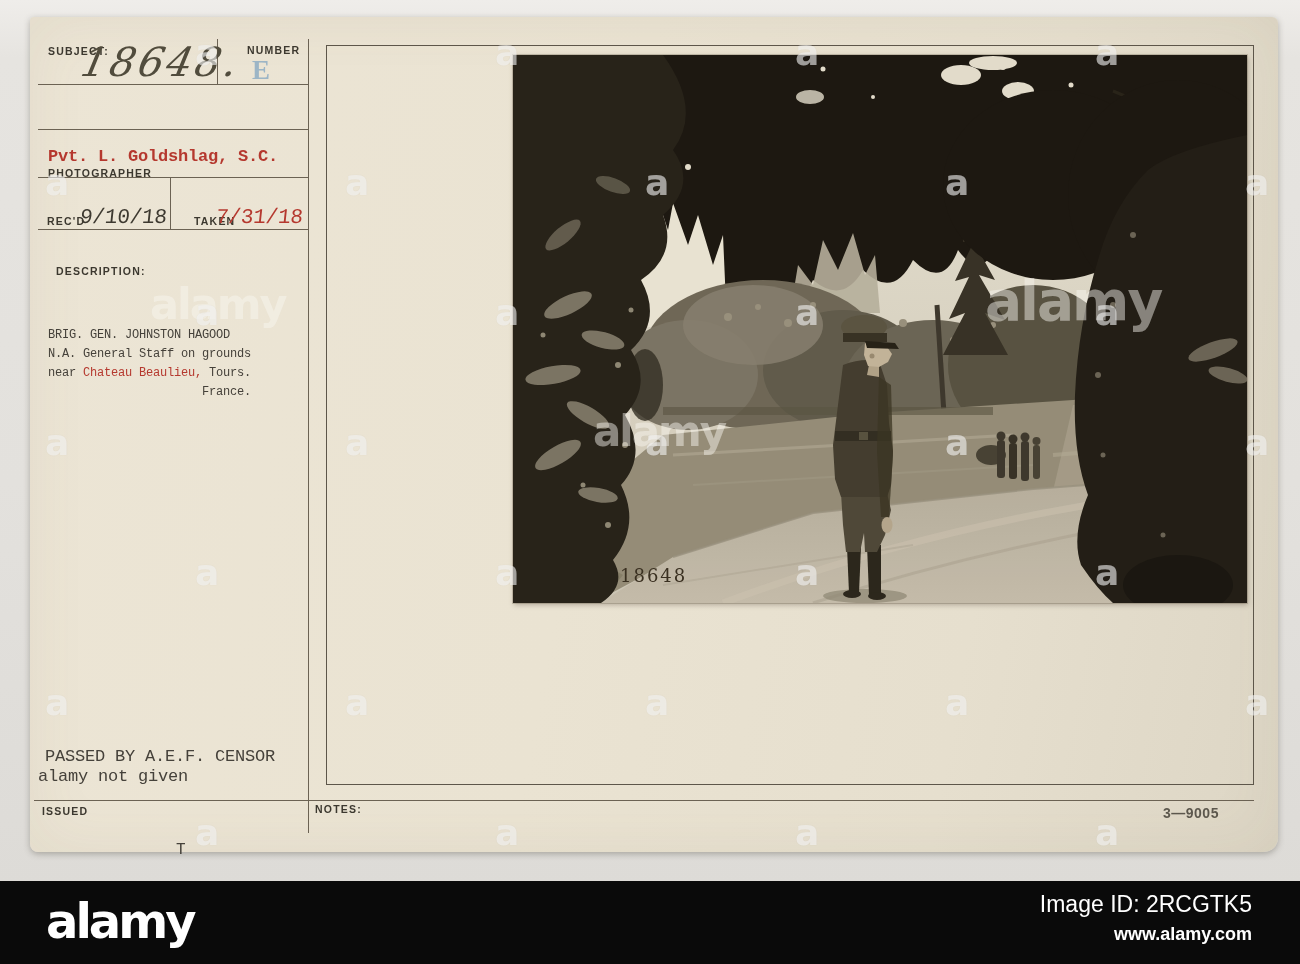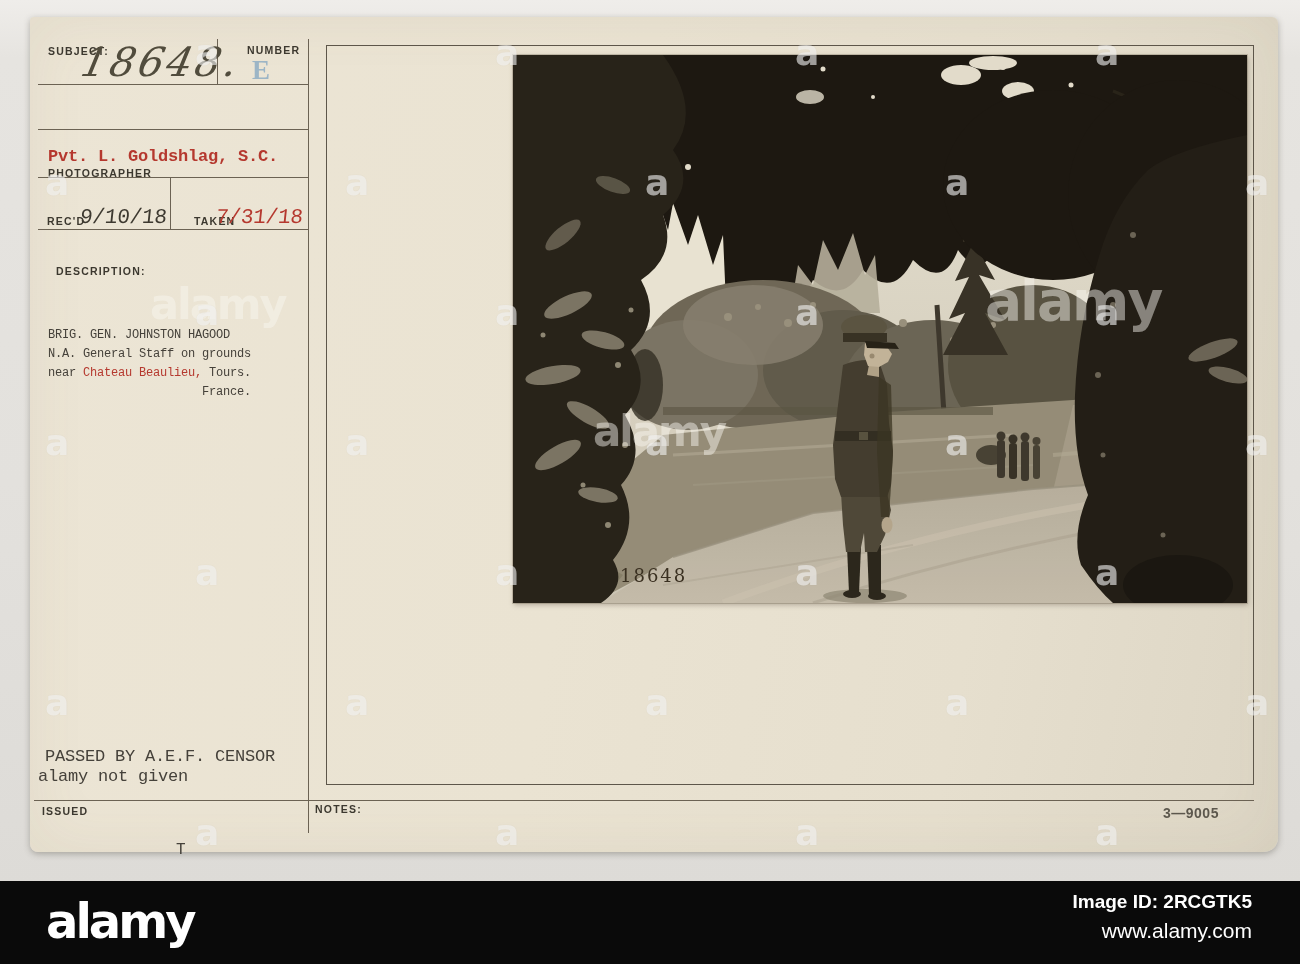--- a/index.html
+++ b/index.html
@@ -33,22 +33,22 @@
   .wm-a{position:absolute;font-family:"DejaVu Sans",sans-serif;font-weight:bold;
     font-size:36px;color:rgba(255,255,255,0.55);line-height:1;
     text-shadow:0 0 1px rgba(120,120,120,0.15);}
   .wm-word{position:absolute;font-family:"DejaVu Sans",sans-serif;font-weight:bold;
     letter-spacing:-2px;color:rgba(248,246,240,0.47);line-height:1;}
   
   .footer{position:absolute;left:0;top:881px;width:1300px;height:83px;background:#0a0a0a;z-index:60;}
   .footer .logo{position:absolute;left:46px;top:12px;color:#ffffff;font-weight:bold;
     font-size:48px;letter-spacing:-3px;font-family:"DejaVu Sans",sans-serif;}
   .footer .fr{position:absolute;right:48px;top:10px;text-align:right;color:#ffffff;}
-  .footer .fid{font-size:19px;font-family:"Liberation Sans",sans-serif;font-weight:bold;}
-  .footer .furl{font-size:21px;font-weight:normal;margin-top:6px;font-family:"Liberation Sans",sans-serif;}
+  .footer .fid{font-size:23px;font-family:"Liberation Sans",sans-serif;}
+  .footer .furl{font-size:18px;font-weight:bold;margin-top:6px;font-family:"Liberation Sans",sans-serif;}
 </style>
 </head>
 <body>
 
 <div class="screen">
 
   <div class="card">
 
     <div class="rule h" style="left:8px;top:67px;width:270px;"></div>
     <div class="rule h" style="left:8px;top:112px;width:270px;"></div>

